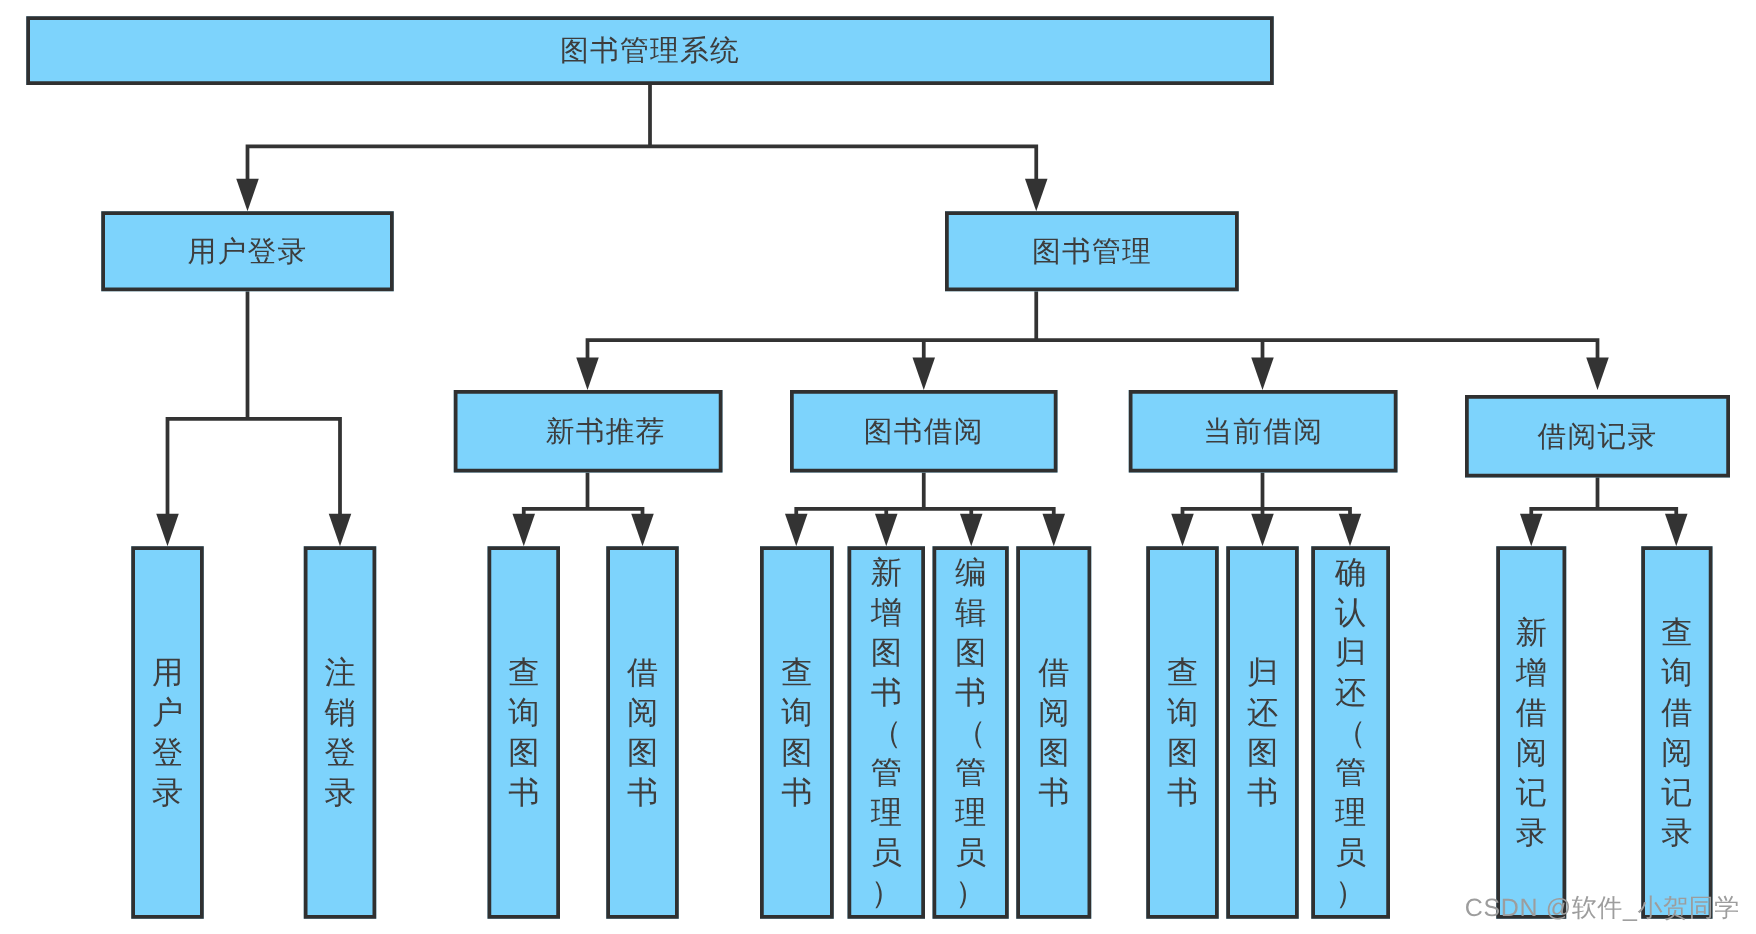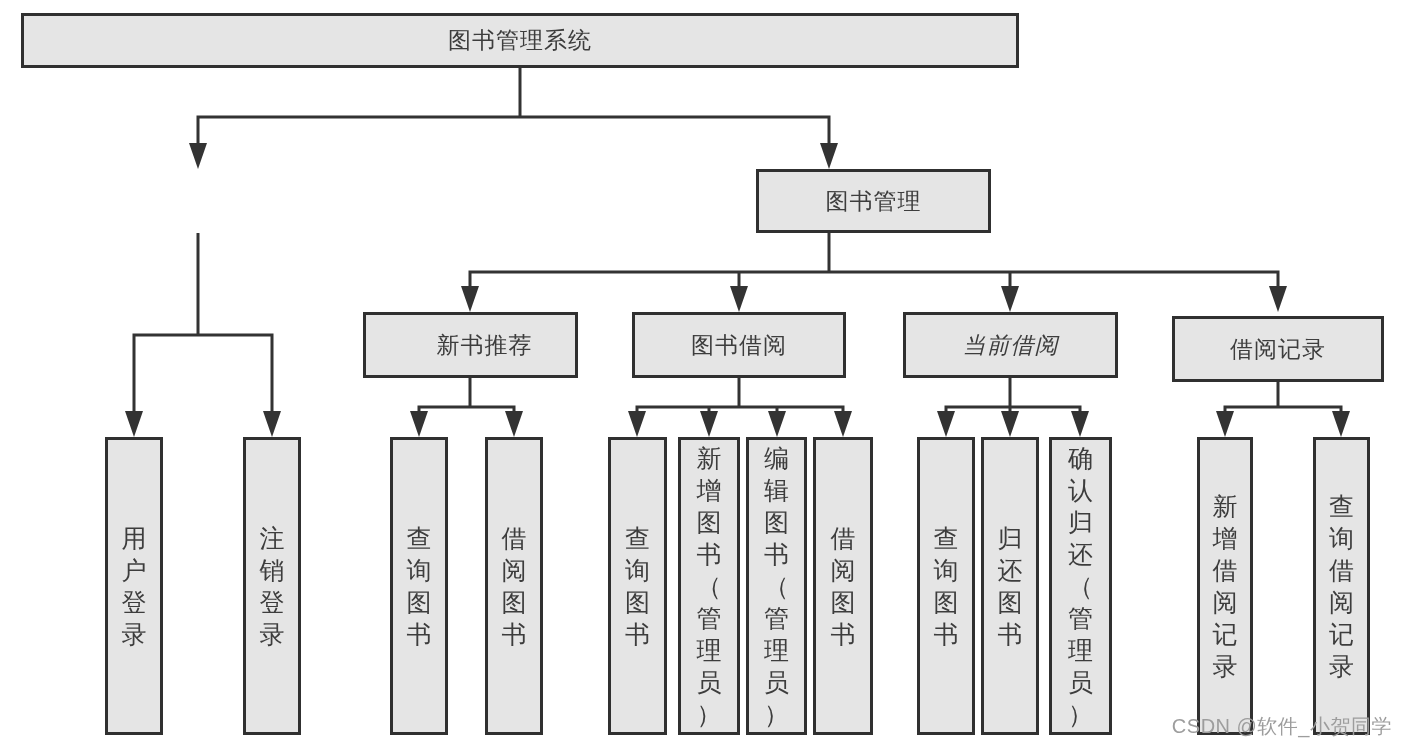--- a/index.html
+++ b/index.html
@@ -7,21 +7,21 @@
   }
   html,body{margin:0;padding:0;background:var(--bg);}
   .canvas{
     position:relative; width:1405px; height:747px; background:var(--bg);
     font-family:"Liberation Sans","DejaVu Sans",sans-serif; overflow:hidden;
   }
   .connectors{position:absolute;left:0;top:0;width:1405px;height:747px;z-index:1;}
   .connectors path{stroke:var(--line);stroke-width:3;fill:none;}
   .connectors polygon{fill:var(--line);stroke:none;}
   .node{
-    position:absolute; background:#e5e5e5; border:3px solid var(--border);
+    position:absolute; background:#7dd3fc; border:3px solid var(--border);
     box-sizing:border-box; display:flex; align-items:center; justify-content:center;
     color:var(--text); z-index:2;
   }
   .hlabel{font-size:23px; letter-spacing:1px; white-space:nowrap;}
   .vlabel{
     white-space:pre-line; text-align:center; font-size:25px; line-height:32px;
     letter-spacing:0;
   }
   .watermark{
     position:absolute; right:13px; bottom:7px; z-index:5;
@@ -84,31 +84,34 @@
       <path d="M1225 414 V407 H1341 V414"></path>
       <polygon points="1216,411 1234,411 1225,437"></polygon>
       <polygon points="1332,411 1350,411 1341,437"></polygon>
     </g>
   </svg>
 
   <div class="node" style="left:21px;top:13px;width:998px;height:55px;">
     <span class="hlabel">图书管理系统</span>
   </div>
 
+  <div class="node" style="left:81px;top:169px;width:234px;height:64px;">
+    <span class="hlabel">用户登录</span>
+  </div>
   <div class="node" style="left:712px;top:169px;width:235px;height:64px;margin-left:44px;">
     <span class="hlabel">图书管理</span>
   </div>
 
   <div class="node" style="left:363px;top:312px;width:215px;height:66px;padding-left:28px;">
     <span class="hlabel">新书推荐</span>
   </div>
   <div class="node" style="left:632px;top:312px;width:214px;height:66px;">
     <span class="hlabel">图书借阅</span>
   </div>
-  <div class="node" style="left:903px;top:312px;width:215px;height:66px;font-style:italic;">
+  <div class="node" style="left:903px;top:312px;width:215px;height:66px;">
     <span class="hlabel">当前借阅</span>
   </div>
   <div class="node" style="left:1172px;top:316px;width:212px;height:66px;">
     <span class="hlabel">借阅记录</span>
   </div>
 
   <div class="node" style="left:105px;top:437px;width:58px;height:298px;">
     <span class="vlabel">用
 户
 登

